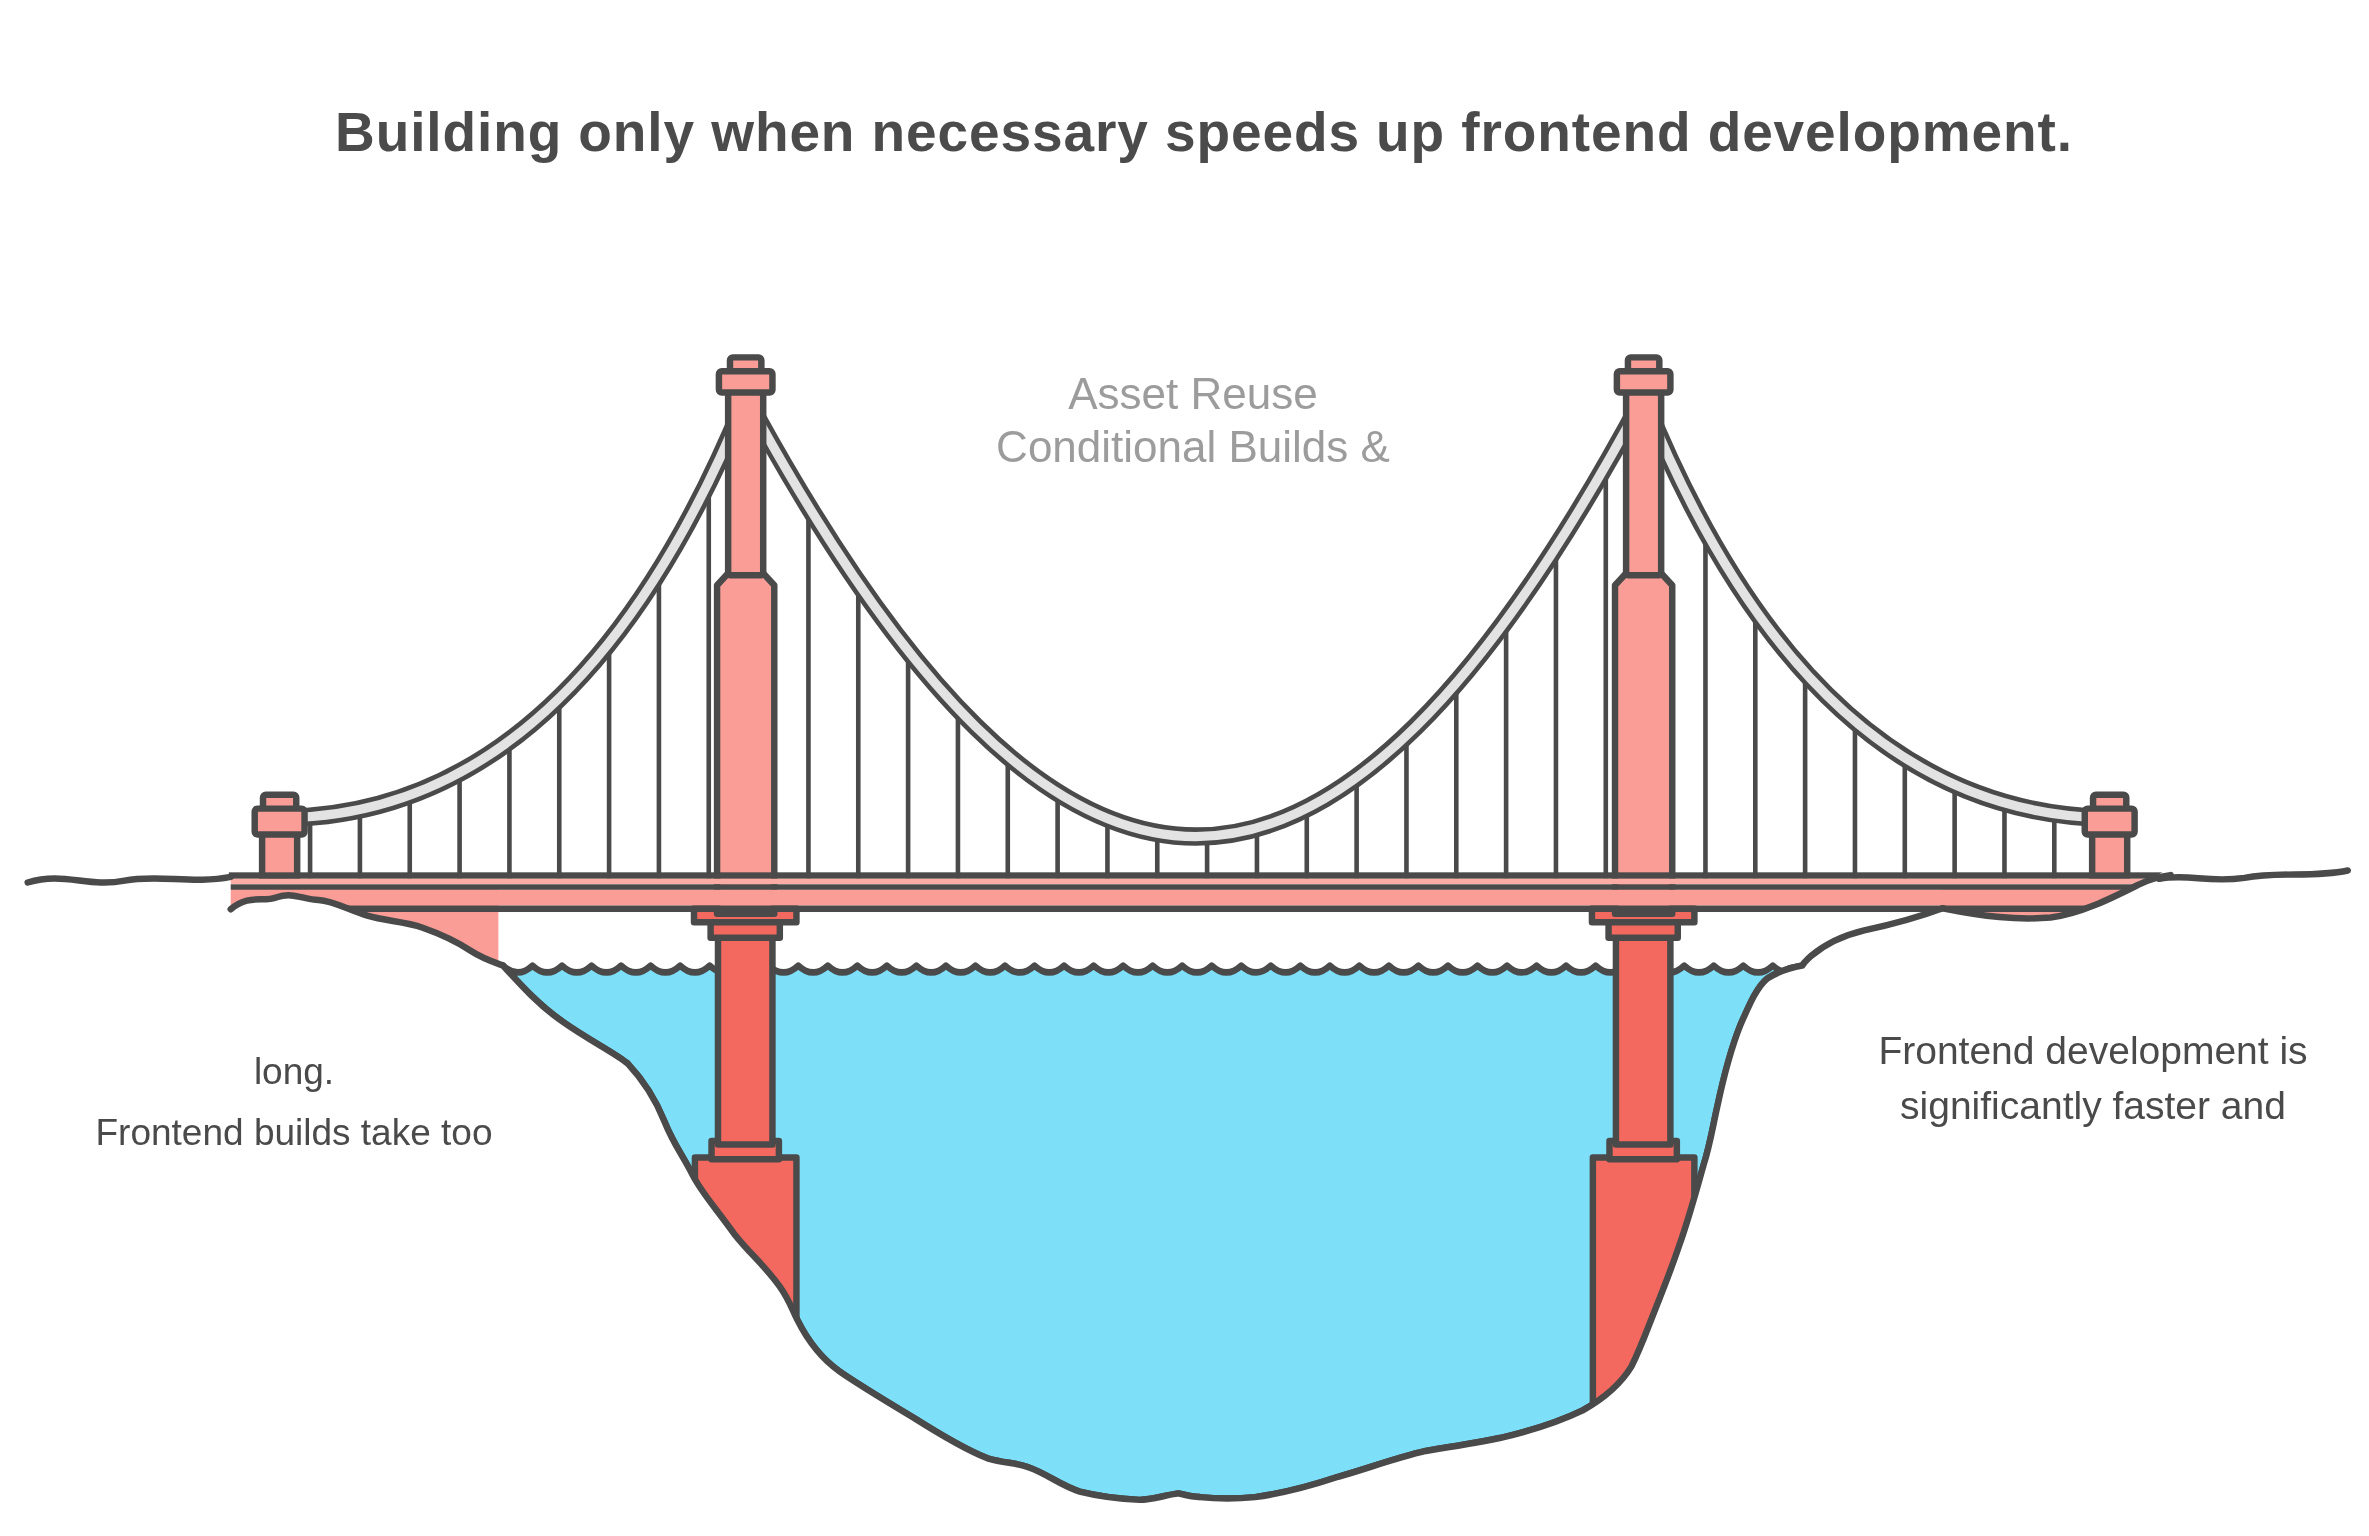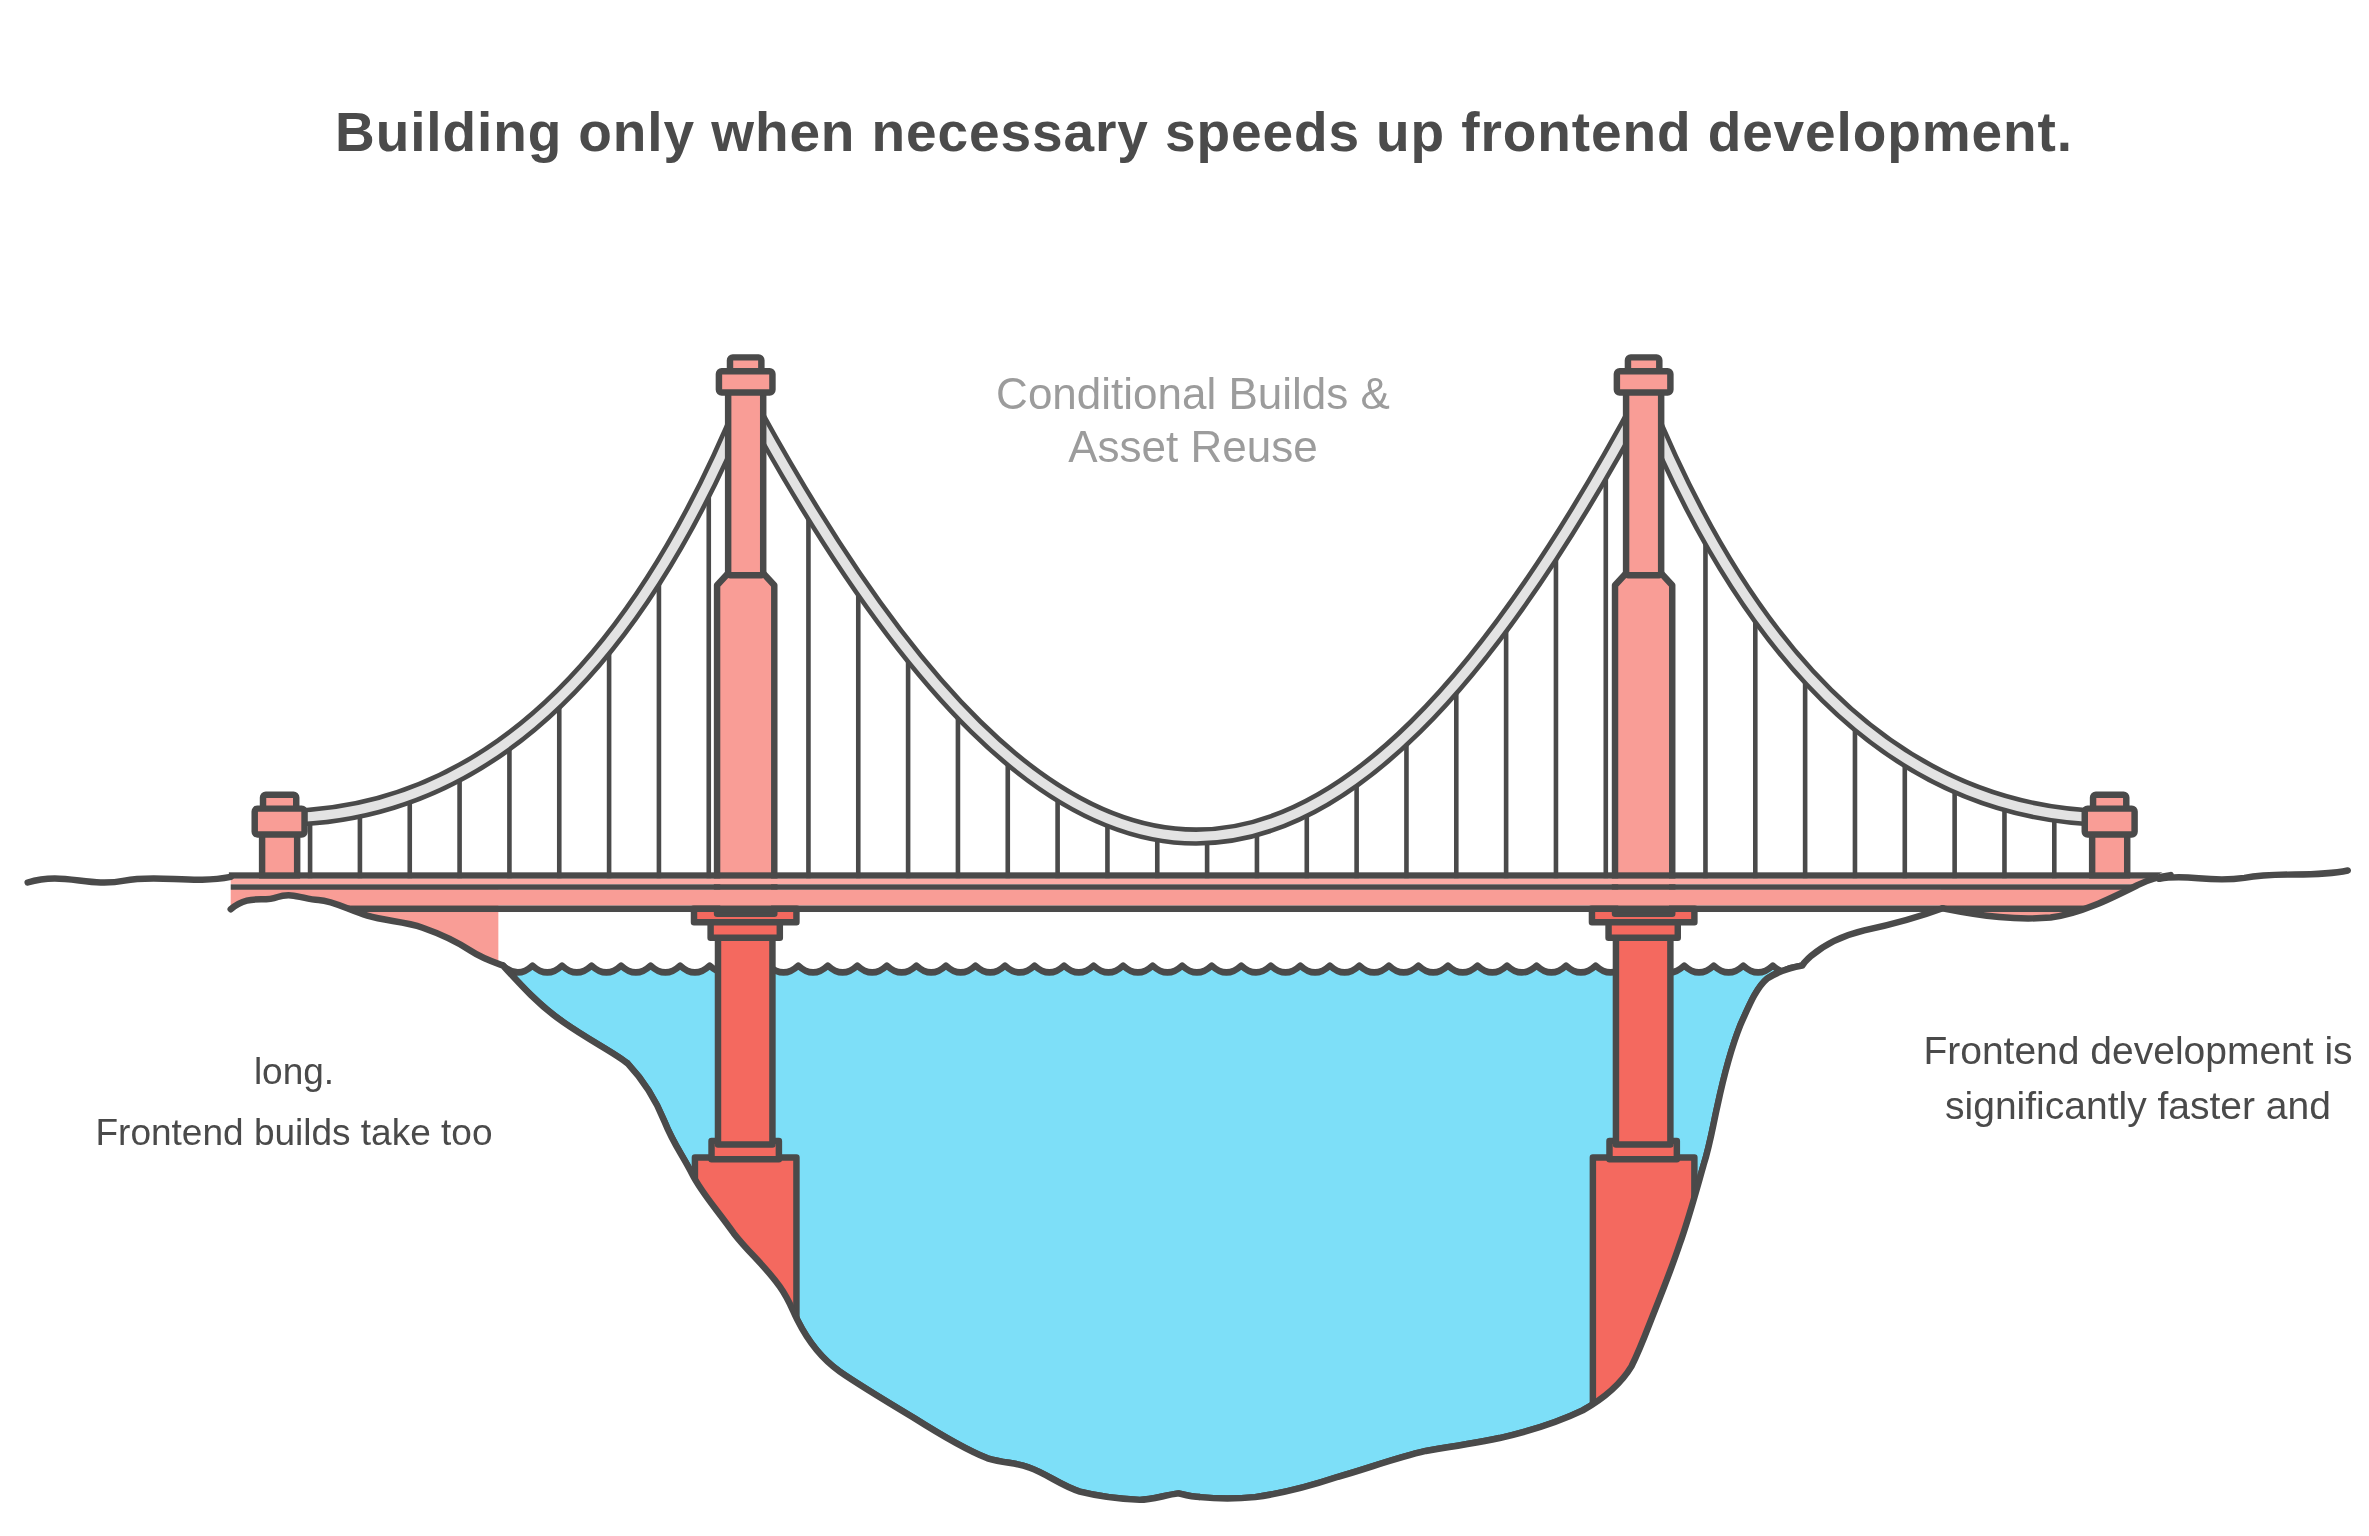--- a/index.html
+++ b/index.html
@@ -10,21 +10,21 @@
   html,body{margin:0;padding:0;background:var(--background);}
   .stage{position:relative;width:2369px;height:1537px;overflow:hidden;
          font-family:"Liberation Sans","DejaVu Sans",sans-serif;background:var(--background);padding-left:44px;}
   .stage svg{position:absolute;left:0;top:0;}
   .title{position:absolute;top:100px;left:1204px;transform:translateX(-50%);
          font-size:55px;font-weight:700;letter-spacing:0.9px;color:var(--title_text);white-space:nowrap;}
   .bridge-label{position:absolute;top:367px;left:1193px;transform:translateX(-50%);
          font-size:44px;line-height:53px;color:var(--label_text);text-align:center;white-space:nowrap;}
   .caption{position:absolute;color:var(--caption_text);text-align:center;transform:translateX(-50%);white-space:nowrap;}
   .caption-left{top:1041px;left:294px;font-size:37px;line-height:61px;}
-  .caption-right{top:1023px;left:2093px;font-size:39px;line-height:55px;margin-left:45px;}
+  .caption-right{top:1023px;left:2093px;font-size:39px;line-height:55px;}
   .caption span,.bridge-label span{display:block;}
 
   
   .o-fill{fill:var(--outline);stroke:none;}
   .salmon{fill:var(--salmon);stroke:var(--outline);stroke-width:7;stroke-linejoin:round;}
   .red{fill:var(--red);stroke:var(--outline);stroke-width:7;stroke-linejoin:round;}
   .water-shape{fill:var(--water);stroke:var(--outline);stroke-width:7;stroke-linejoin:round;stroke-linecap:round;}
   .land-fill{fill:var(--background);stroke:none;}
   .land-line{fill:none;stroke:var(--outline);stroke-width:7;stroke-linecap:round;stroke-linejoin:round;}
   .susp{fill:none;stroke:var(--outline);stroke-width:5;}
@@ -176,22 +176,22 @@
         C1876,1135 1868,1165 1861,1198 C1856,1220 1853,1240 1846,1262 C1838,1290 1830,1320 1820,1348
         C1812,1372 1803,1395 1793,1420 C1785,1440 1778,1460 1768,1480 C1756,1500 1738,1515 1715,1528
         C1690,1540 1660,1550 1625,1558 C1595,1564 1570,1568 1545,1572 C1510,1580 1480,1592 1450,1600
         C1420,1610 1390,1618 1360,1622 C1340,1624 1320,1624 1300,1622"></path>
     </g>
   </svg>
 
   <h1 class="title" style="margin:0;">Building only when necessary speeds up frontend development.</h1>
 
   <div class="bridge-label">
+    <span>Asset Reuse</span>
     <span>Conditional Builds &amp;</span>
-    <span>Asset Reuse</span>
   </div>
 
   <div class="caption caption-left">
     <span>long.</span>
     <span>Frontend builds take too</span>
   </div>
 
   <div class="caption caption-right">
     <span>Frontend development is</span>
     <span>significantly faster and</span>

